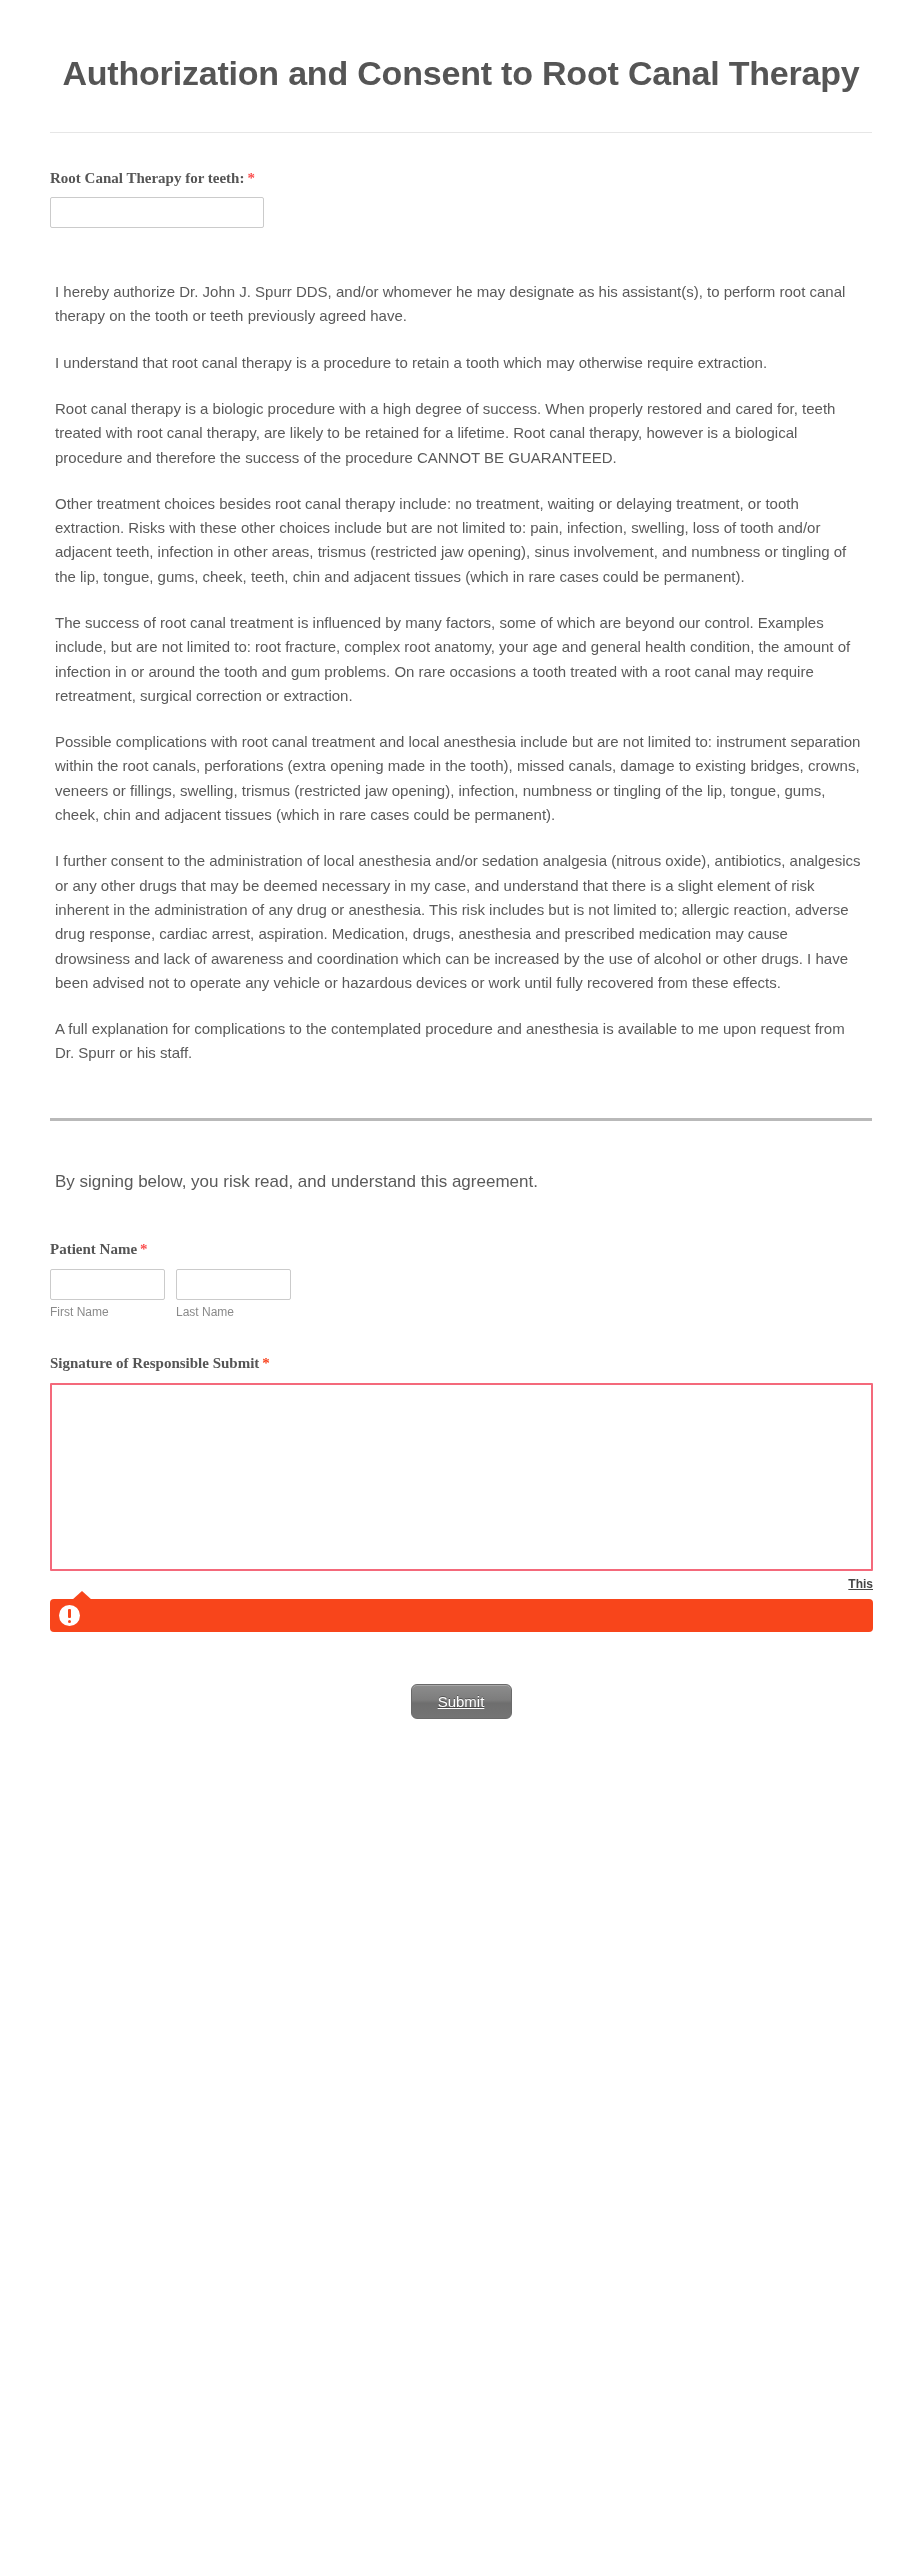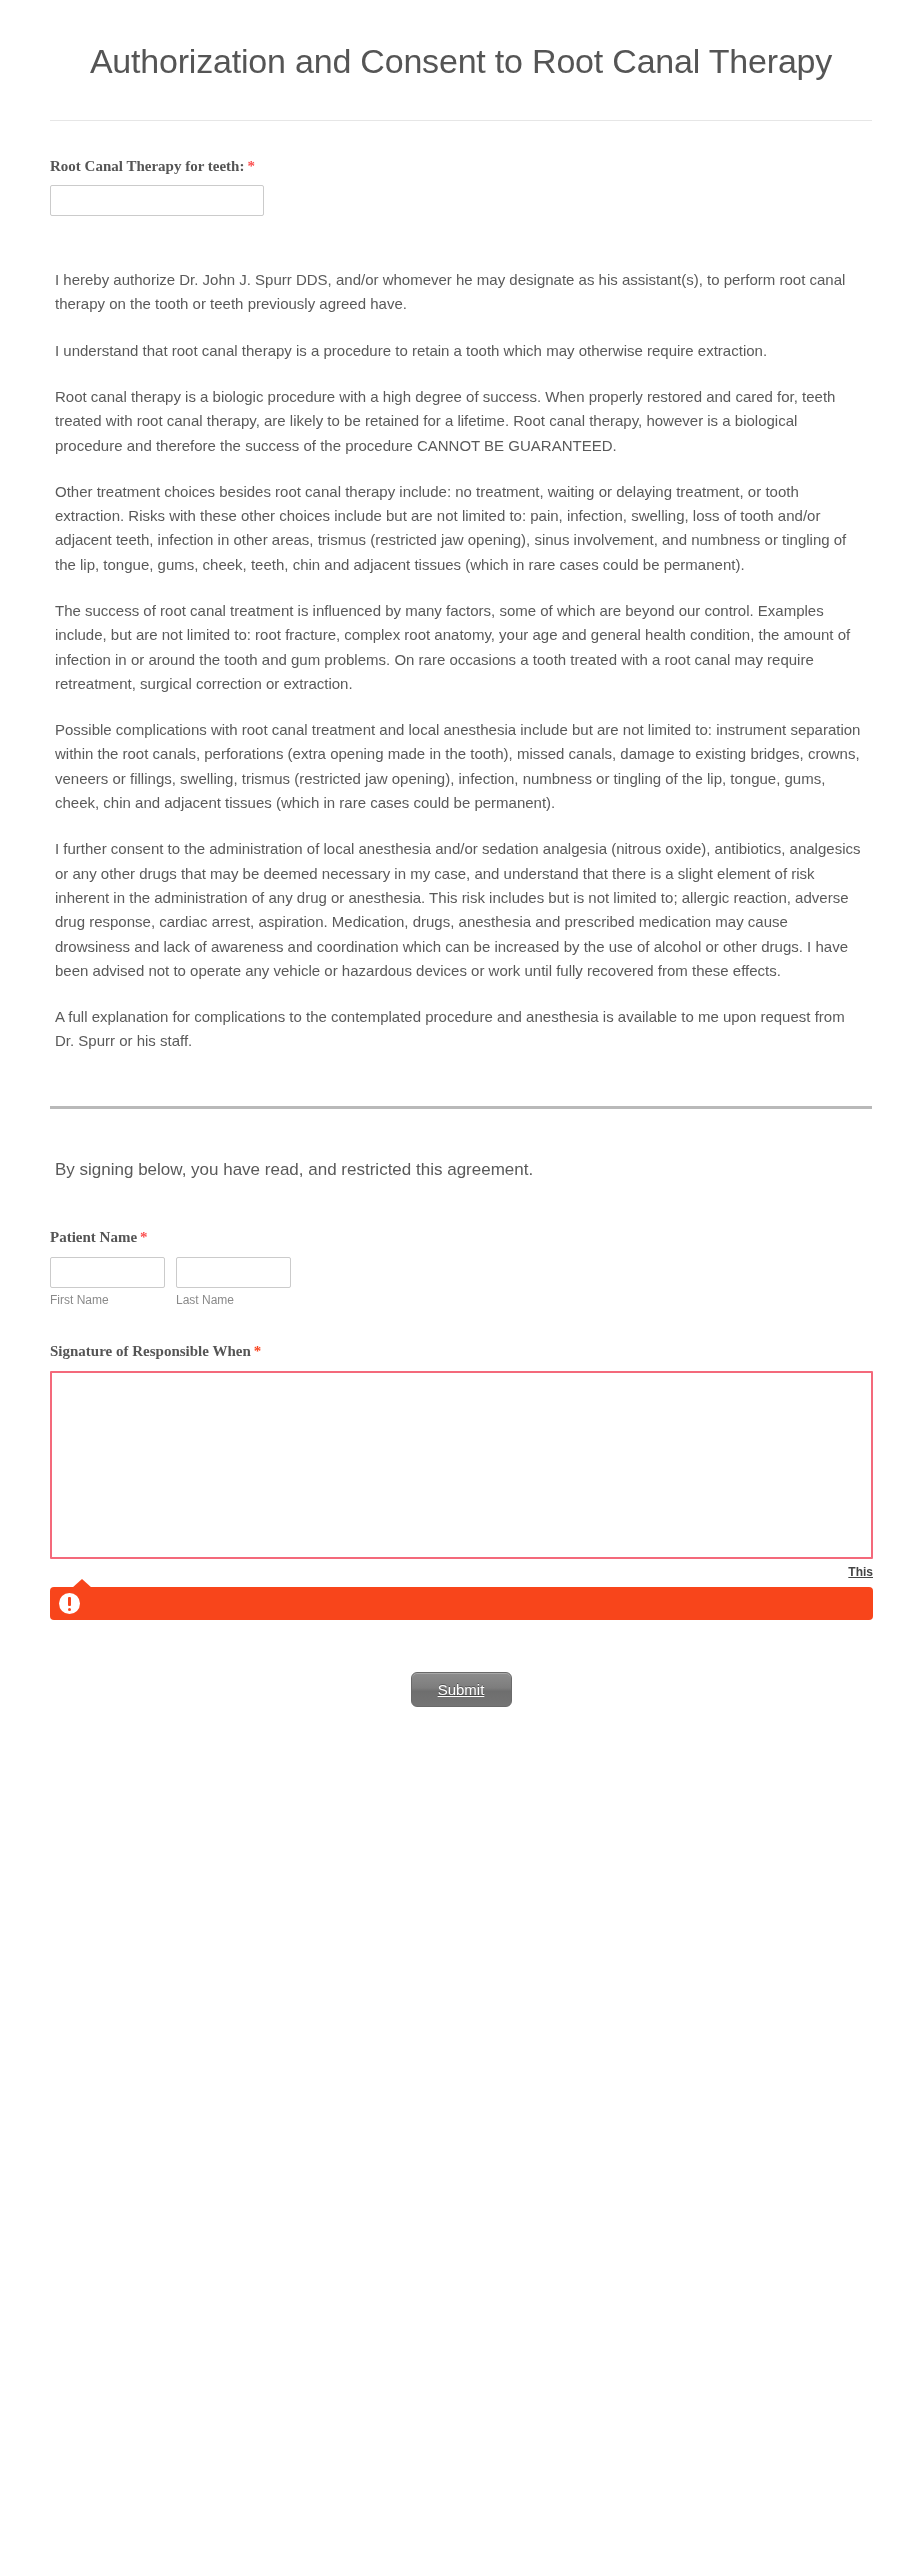--- a/index.html
+++ b/index.html
@@ -17,25 +17,25 @@
   .page {
     position: relative;
     width: 922px;
     min-height: 2576px;
     box-sizing: border-box;
     padding: 0 50px;
   }
 
   
   .form-title {
-    margin: 0;
+    margin: 12px;
     padding-top: 40px;
     font-size: 34px;
     line-height: 1.28;
-    font-weight: normal;
+    font-weight: bold;
     color: #555555;
     text-align: center;
     letter-spacing: -0.2px;
   }
   .title-rule {
     margin-top: 36px;
     border: 0;
     border-top: 1px solid #e6e6e6;
     height: 0;
   }
@@ -283,38 +283,38 @@
     <p>Root canal therapy is a biologic procedure with a high degree of success.  When properly restored and cared for, teeth treated with root canal therapy, are likely to be retained for a lifetime.  Root canal therapy, however is a biological procedure and therefore the success of the procedure CANNOT BE GUARANTEED.</p>
     <p>Other treatment choices besides root canal therapy include: no treatment, waiting or delaying treatment, or tooth extraction.  Risks with these other choices include but are not limited to: pain, infection, swelling, loss of tooth and/or adjacent teeth, infection in other areas, trismus (restricted jaw opening), sinus involvement, and numbness or tingling of the lip, tongue, gums, cheek, teeth, chin and adjacent tissues (which in rare cases could be permanent).</p>
     <p>The success of root canal treatment is influenced by many factors, some of which are beyond our control.  Examples include, but are not limited to: root fracture, complex root anatomy, your age and general health condition, the amount of infection in or around the tooth and gum problems.  On rare occasions a tooth treated with a root canal may require retreatment, surgical correction or extraction.</p>
     <p>Possible complications with root canal treatment and local anesthesia include but are not limited to: instrument separation within the root canals, perforations (extra opening made in the tooth), missed canals, damage to existing bridges, crowns, veneers or fillings, swelling, trismus (restricted jaw opening), infection, numbness or tingling of the lip, tongue, gums, cheek, chin and adjacent tissues (which in rare cases could be permanent).</p>
     <p>I further consent to the administration of local anesthesia and/or sedation analgesia (nitrous oxide), antibiotics, analgesics or any other drugs that may be deemed necessary in my case, and understand that there is a slight element of risk inherent in the administration of any drug or anesthesia.  This risk includes but is not limited to; allergic reaction, adverse drug response, cardiac arrest, aspiration.  Medication, drugs, anesthesia and prescribed medication may cause drowsiness and lack of awareness and coordination which can be increased by the use of alcohol or other drugs.  I have been advised not to operate any vehicle or hazardous devices or work until fully recovered from these effects.</p>
     <p>A full explanation for complications to the contemplated procedure and anesthesia is available to me upon request from Dr. Spurr or his staff.</p>
   </div>
 
   <hr class="heavy-rule">
 
-  <div class="sign-note">By signing below, you have read, and restricted this agreement.</div>
+  <div class="sign-note">By signing below, you risk read, and understand this agreement.</div>
 
   <div class="field" style="padding-top:46px;">
     <span class="field-label"><span>Patient Name</span><span class="req">*</span></span>
     <div class="name-row">
       <div class="name-col">
         <input class="text-input input-name" type="text" value="" style="">
         <span class="sub-label">First Name</span>
       </div>
       <div class="name-col">
         <input class="text-input input-name" type="text" value="" style="">
         <span class="sub-label">Last Name</span>
       </div>
     </div>
   </div>
 
   <div class="field sig-field">
-    <span class="field-label"><span>Signature of Responsible When</span><span class="req req-orange">*</span></span>
+    <span class="field-label"><span>Signature of Responsible Submit</span><span class="req req-orange">*</span></span>
     <div class="sig-box"></div>
     <div class="clear-row">
       <span class="clear-link">This</span>
     </div>
     <div class="error-wrap">
       <div class="error-arrow"></div>
       <div class="error-bar">
         <span class="error-icon"></span>
         <span class="error-text"></span>
       </div>

